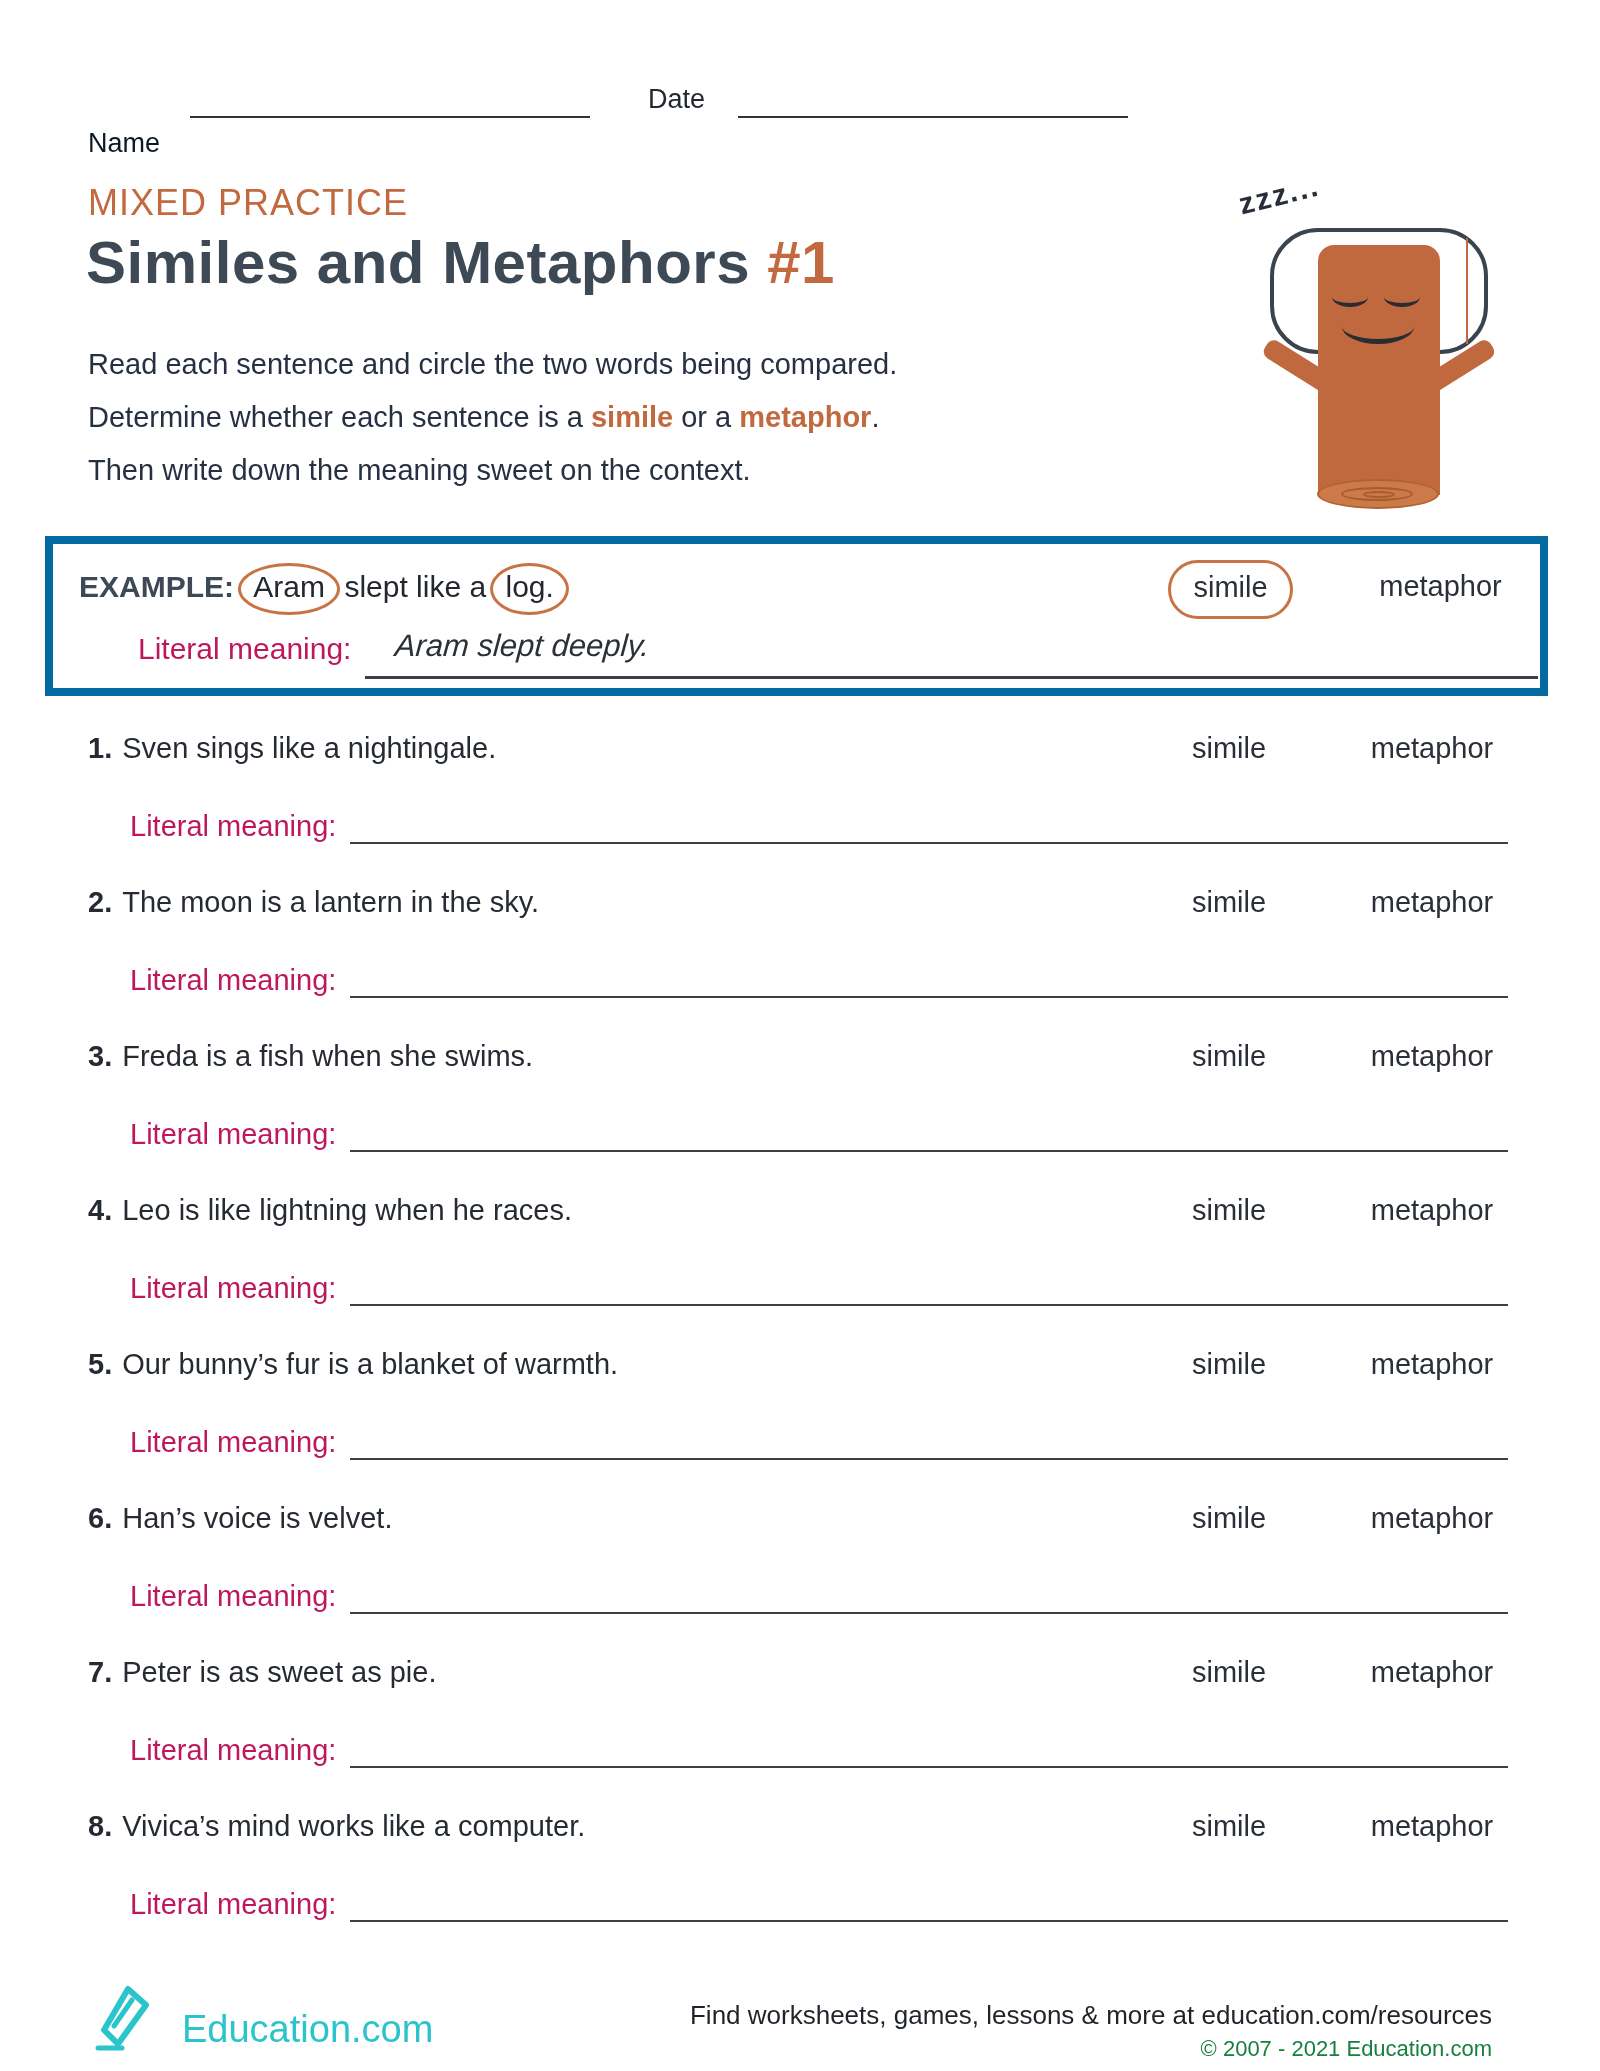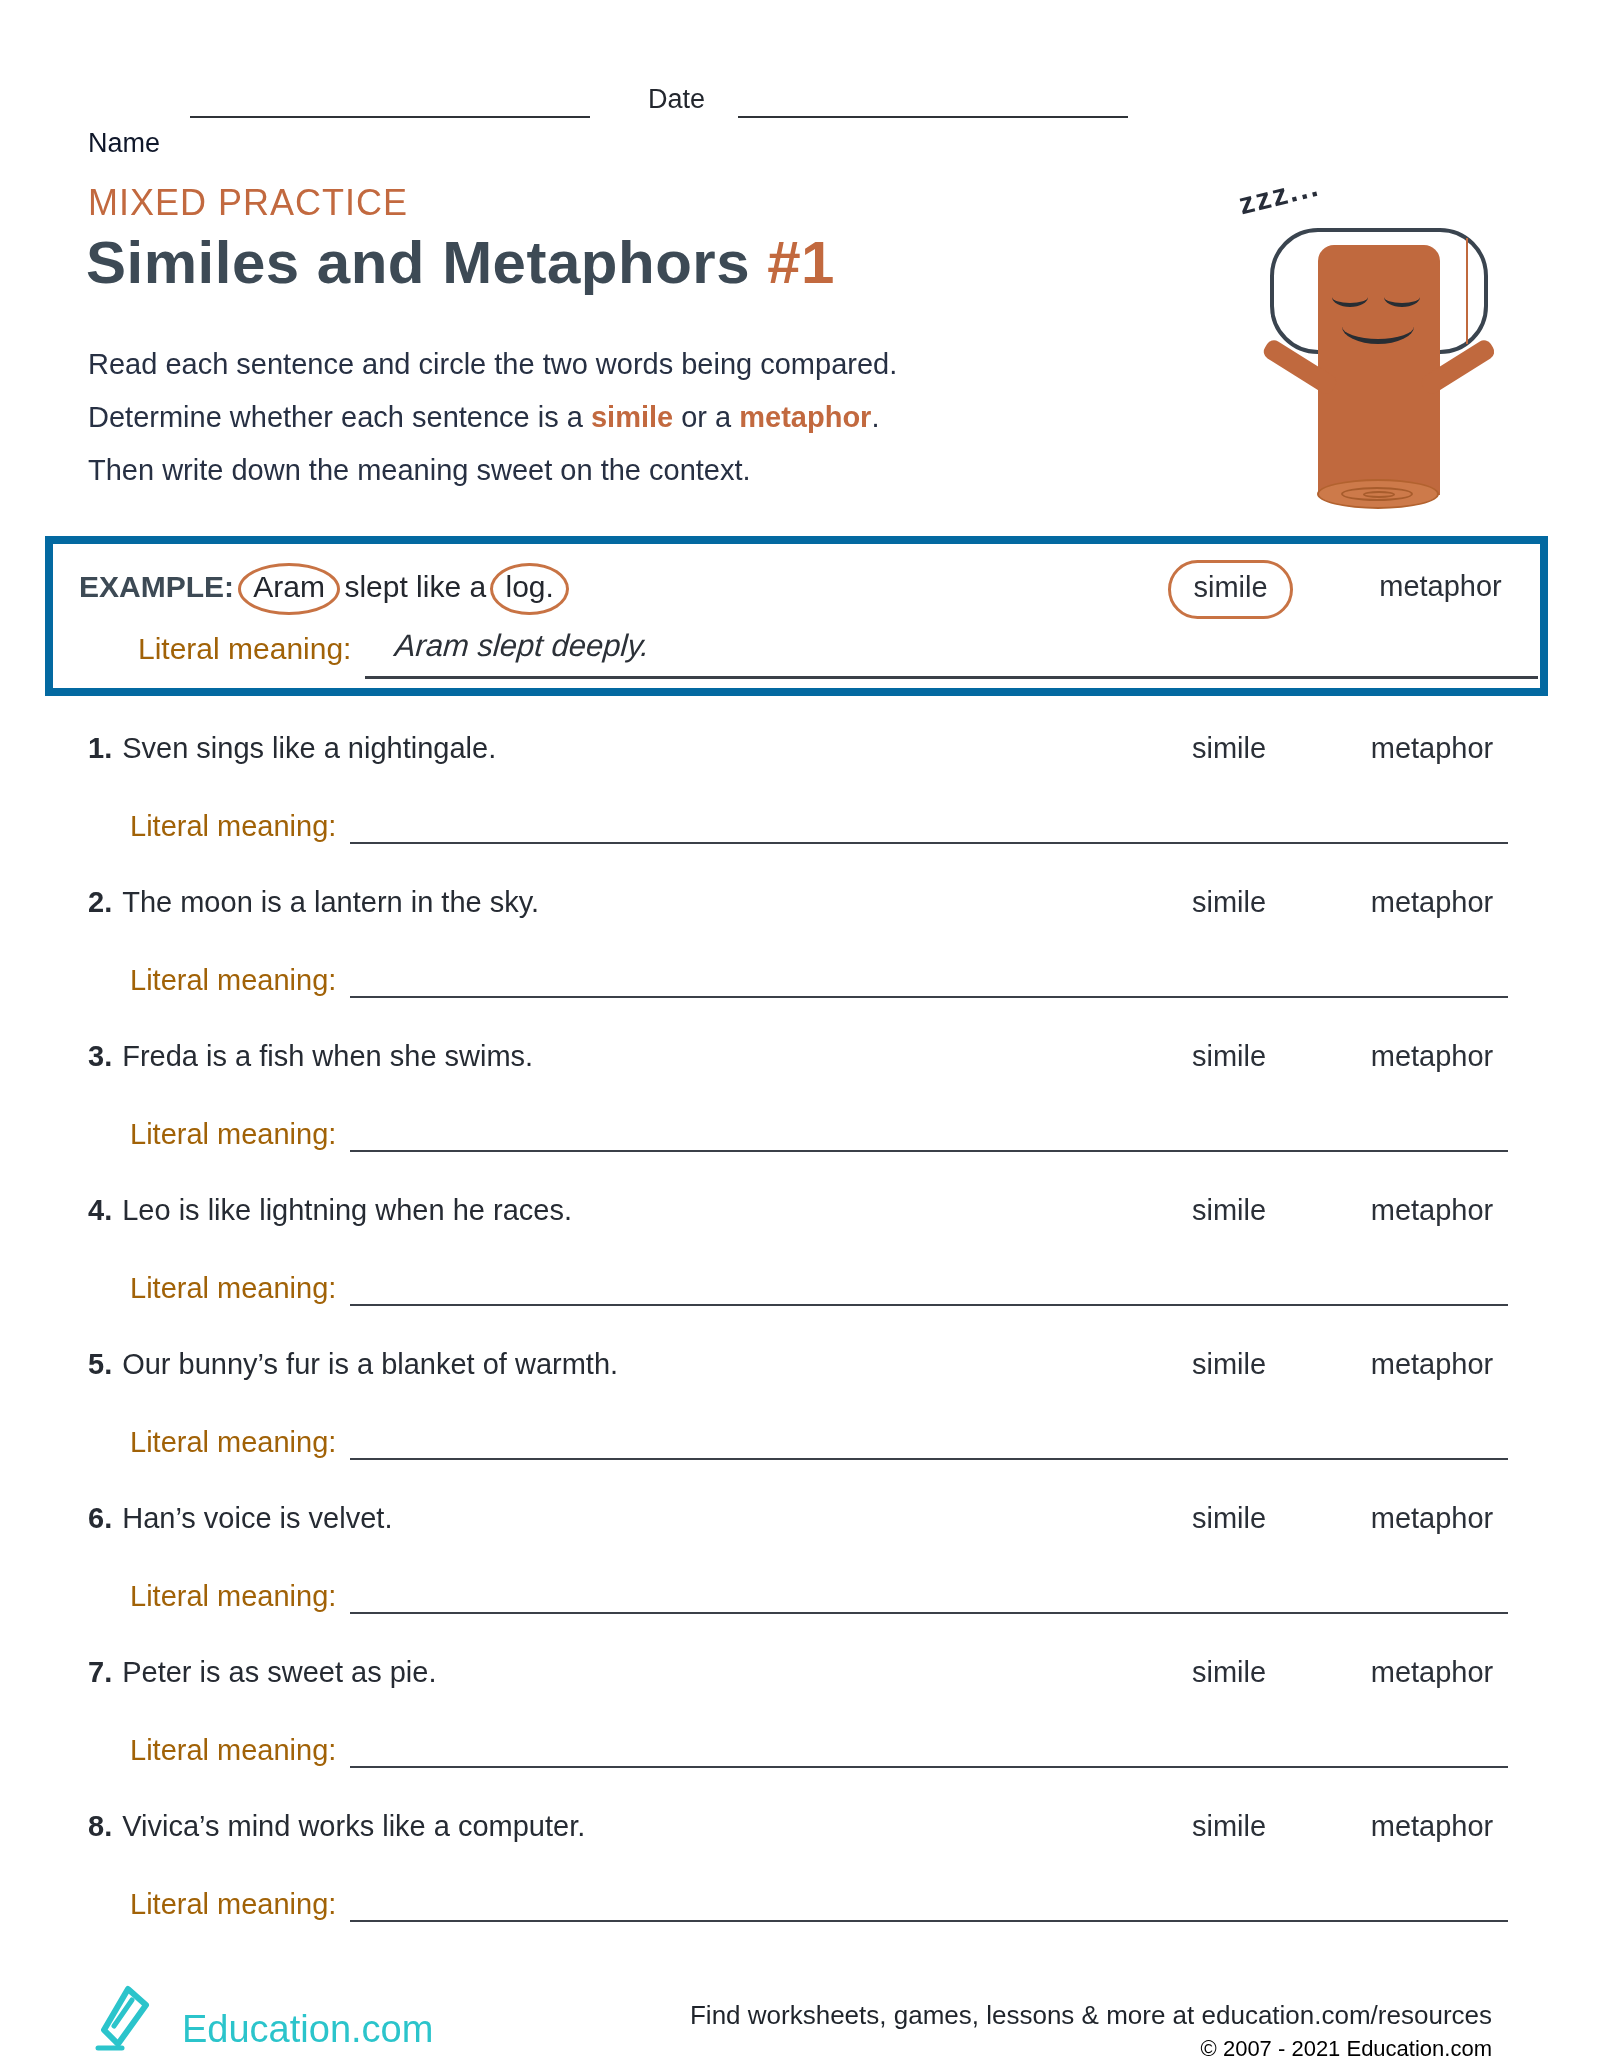--- a/index.html
+++ b/index.html
@@ -36,38 +36,38 @@
   .log-end::after{content:"";position:absolute;left:44px;top:10px;width:32px;height:7px;border:2px solid #a75c2c;border-radius:50%;box-sizing:border-box;}
   
   .example-box{position:absolute;left:45px;top:536px;width:1503px;height:160px;border:8px solid #0369a1;box-sizing:border-box;background:#ffffff;}
   .ex-row1{position:absolute;left:26px;top:26px;font-size:30px;white-space:nowrap;}
   .ex-label{font-weight:bold;color:#3d4a55;}
   .word-circle{display:inline-block;border:3px solid #c87344;border-radius:50%;padding:4px 12px 8px;margin:-8px -4px;}
   .ex-opt-simile{position:absolute;left:1100px;top:26px;width:155px;text-align:center;font-size:29px;color:#2b3038;}
   .ex-opt-metaphor{position:absolute;left:1300px;top:26px;width:175px;text-align:center;font-size:29px;color:#2b3038;}
   .oval{display:inline-block;border:3px solid #c87344;border-radius:60px;padding:8px 22px 12px;margin:-10px 0;}
   .ex-literal{position:absolute;left:85px;top:88px;display:flex;width:1400px;font-size:30px;}
-  .literal-label{color:#a16207;white-space:nowrap;text-align:right;}
+  .literal-label{color:#be185d;white-space:nowrap;text-align:right;}
   .ans-line{flex:1;border-bottom:3px solid #3b4048;margin-left:14px;position:relative;height:44px;}
   .answer{position:absolute;left:30px;top:-4px;font-size:31px;font-style:italic;color:#2c3138;transform:skewX(-4deg);}
   
   .items{position:absolute;left:88px;top:716px;width:1420px;}
   .item{position:relative;height:154px;}
   .sentence-row{position:relative;font-size:29px;height:50px;padding-top:16px;box-sizing:content-box;color:#262b33;}
   .item-num{font-weight:bold;margin-right:10px;}
   .opt{position:absolute;top:16px;font-size:29px;color:#2b3038;}
   .opt-simile{left:1061px;width:160px;text-align:center;}
   .opt-metaphor{left:1254px;width:180px;text-align:center;}
   .literal-row{display:flex;margin-top:28px;padding-left:42px;font-size:29px;}
   .item-line{flex:1;border-bottom:2px solid #3b4048;margin-left:14px;height:32px;}
   
   .footer-logo{position:absolute;left:92px;top:1980px;display:flex;align-items:flex-end;}
   .brand{font-size:38px;color:#2bc4cb;margin-left:26px;line-height:1;padding-bottom:4px;}
   .footer-find{position:absolute;right:108px;top:2000px;font-size:26px;color:#1f242b;}
-  .footer-copy{position:absolute;right:108px;top:2036px;font-size:22px;color:#000000;}
+  .footer-copy{position:absolute;right:108px;top:2036px;font-size:22px;color:#15803d;}
 </style>
 </head>
 <body>
 
 <span class="name-label">Name</span>
 <div class="name-line"></div>
 <span class="date-label">Date</span>
 <div class="date-line"></div>
 
 <div class="eyebrow">MIXED PRACTICE</div>

